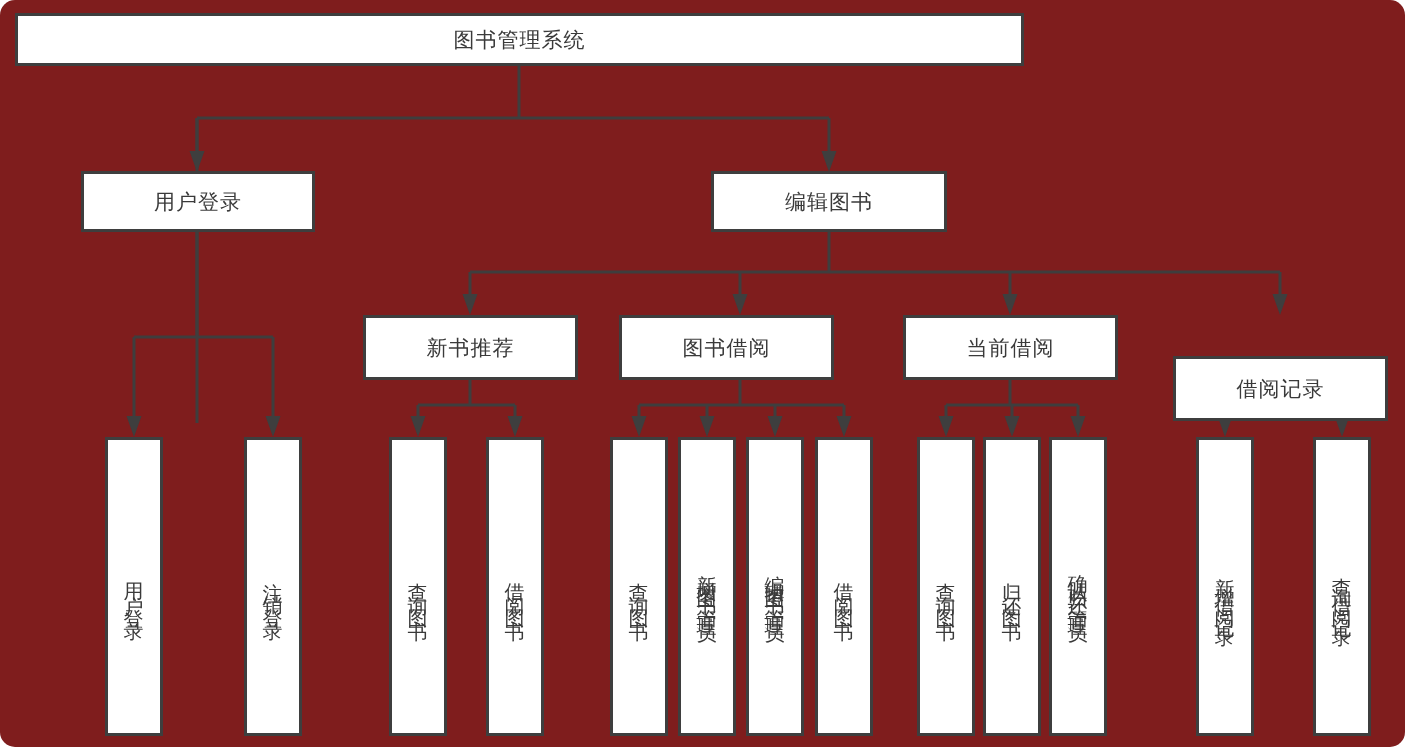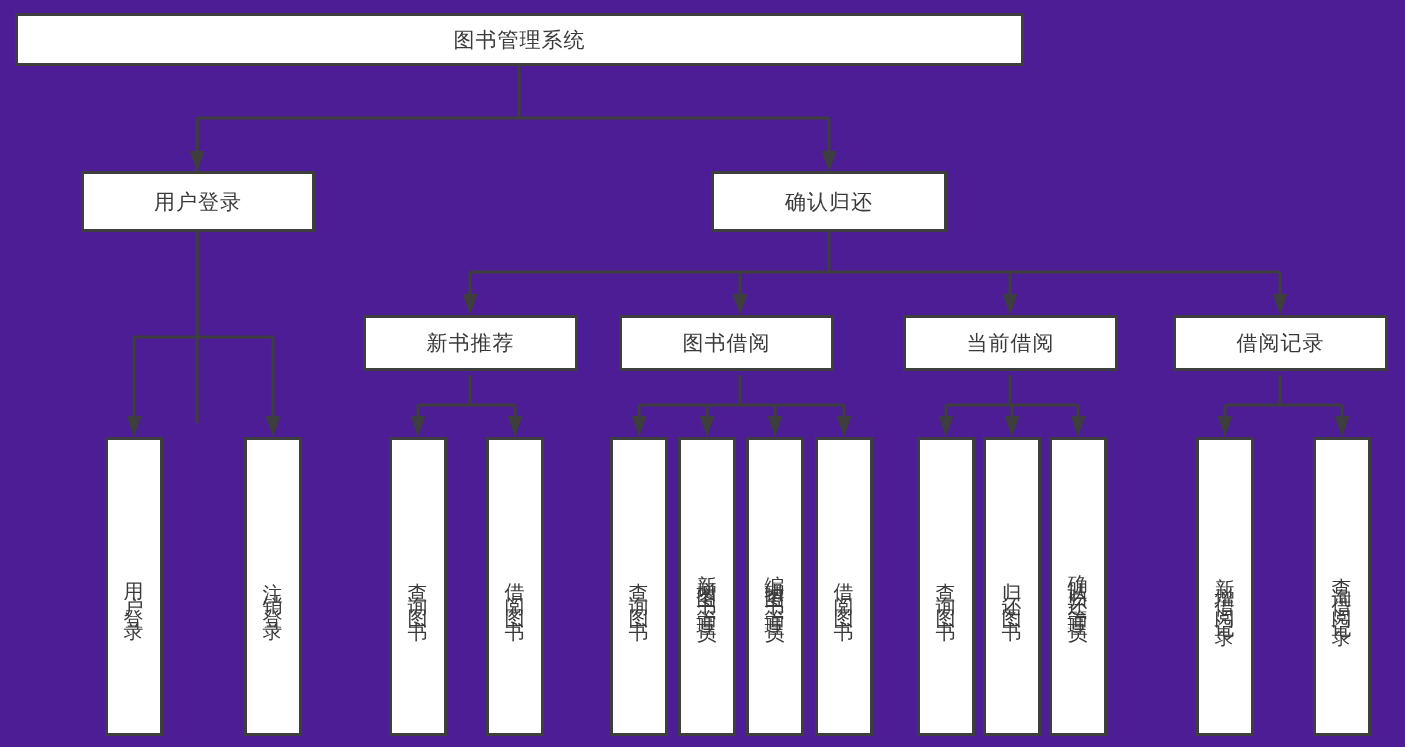--- a/index.html
+++ b/index.html
@@ -1,23 +1,24 @@
 <!DOCTYPE html>
 <html><head>
 <meta charset="utf-8">
 <style>
   html, body { margin: 0; padding: 0; background: #ffffff; }
   .stage {
     position: relative;
     width: 1405px;
     height: 747px;
-    background: #4c1d95;
+    background: #7f1d1d;
     overflow: hidden;
     font-family: "Liberation Sans", sans-serif;
     color: #3a3a3a;
+    border-radius: 15px;
   }
   .wires {
     position: absolute;
     left: 0; top: 0;
     z-index: 0;
   }
   .node {
     position: absolute;
     box-sizing: border-box;
     background: #ffffff;
@@ -27,25 +28,25 @@
     justify-content: center;
     z-index: 1;
   }
   .hnode {
     font-size: 21px;
     letter-spacing: 1px;
   }
   .root  { left: 15px;  top: 13px;  width: 1009px; height: 53px; }
   .n-user{ left: 81px;  top: 171px; width: 234px;  height: 61px; }
   .n-mgmt{ left: 711px; top: 171px; width: 236px;  height: 61px; }
-  .l3    { top: 315px; width: 215px; height: 56px; }
+  .l3    { top: 315px; width: 215px; height: 65px; }
   .n-rec { left: 363px; }
   .n-bor { left: 619px; }
   .n-cur { left: 903px; }
-  .n-log { left: 1173px; }
+  .n-log { left: 1173px; margin-top: 41px; }
   .vnode { top: 437px; width: 58px; height: 299px; }
   .vtext {
     writing-mode: vertical-rl;
     text-orientation: mixed;
     font-size: 20px;
     line-height: 1;
     white-space: nowrap;
   }
   .len4 { letter-spacing: 13px; margin-bottom: -13px; }
   .len6 { letter-spacing: 10px; margin-bottom: -10px; }
@@ -116,21 +117,21 @@
     <g>
       <path class="wire" d="M1280 375 V405 M1225 405 H1342 M1225 405 V424 M1342 405 V424"></path>
       <polygon class="ah" points="1217.5,416 1232.5,416 1225,437"></polygon>
       <polygon class="ah" points="1334.5,416 1349.5,416 1342,437"></polygon>
     </g>
   </svg>
 
   <div class="node hnode root">图书管理系统</div>
 
   <div class="node hnode n-user">用户登录</div>
-  <div class="node hnode n-mgmt">确认归还</div>
+  <div class="node hnode n-mgmt">编辑图书</div>
 
   <div class="node hnode l3 n-rec">新书推荐</div>
   <div class="node hnode l3 n-bor">图书借阅</div>
   <div class="node hnode l3 n-cur">当前借阅</div>
   <div class="node hnode l3 n-log">借阅记录</div>
 
   <div class="node vnode x1">
     <span class="vtext len4">用户登录</span>
   </div>
   <div class="node vnode x2">

